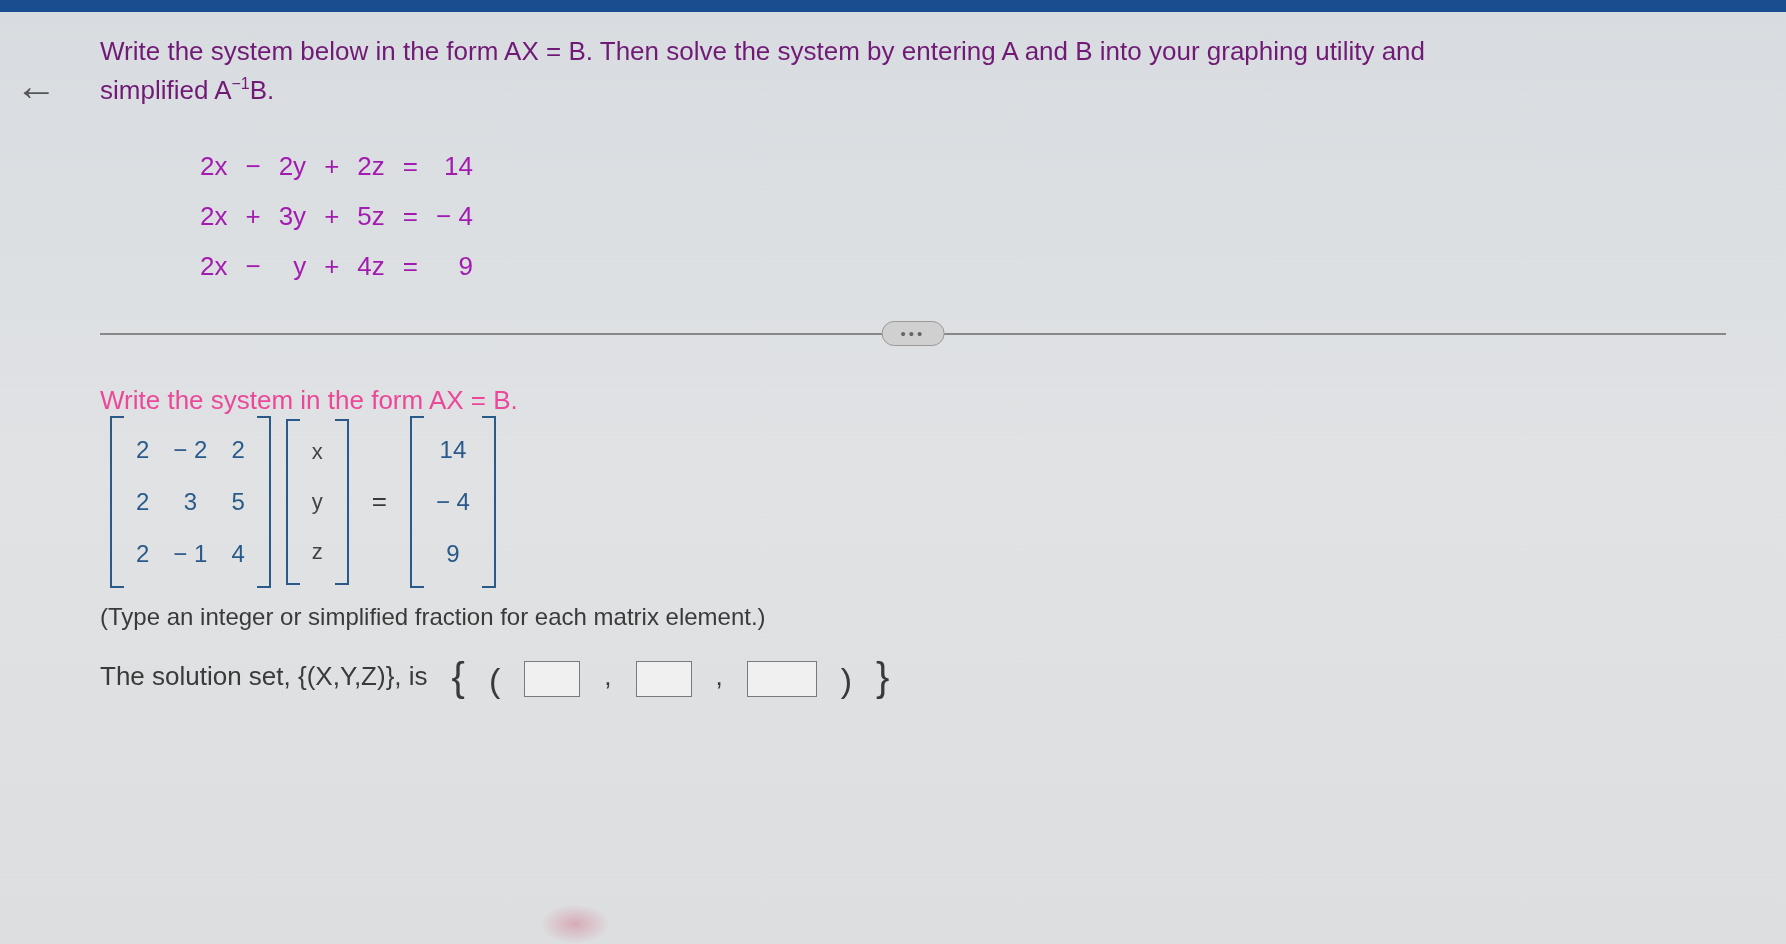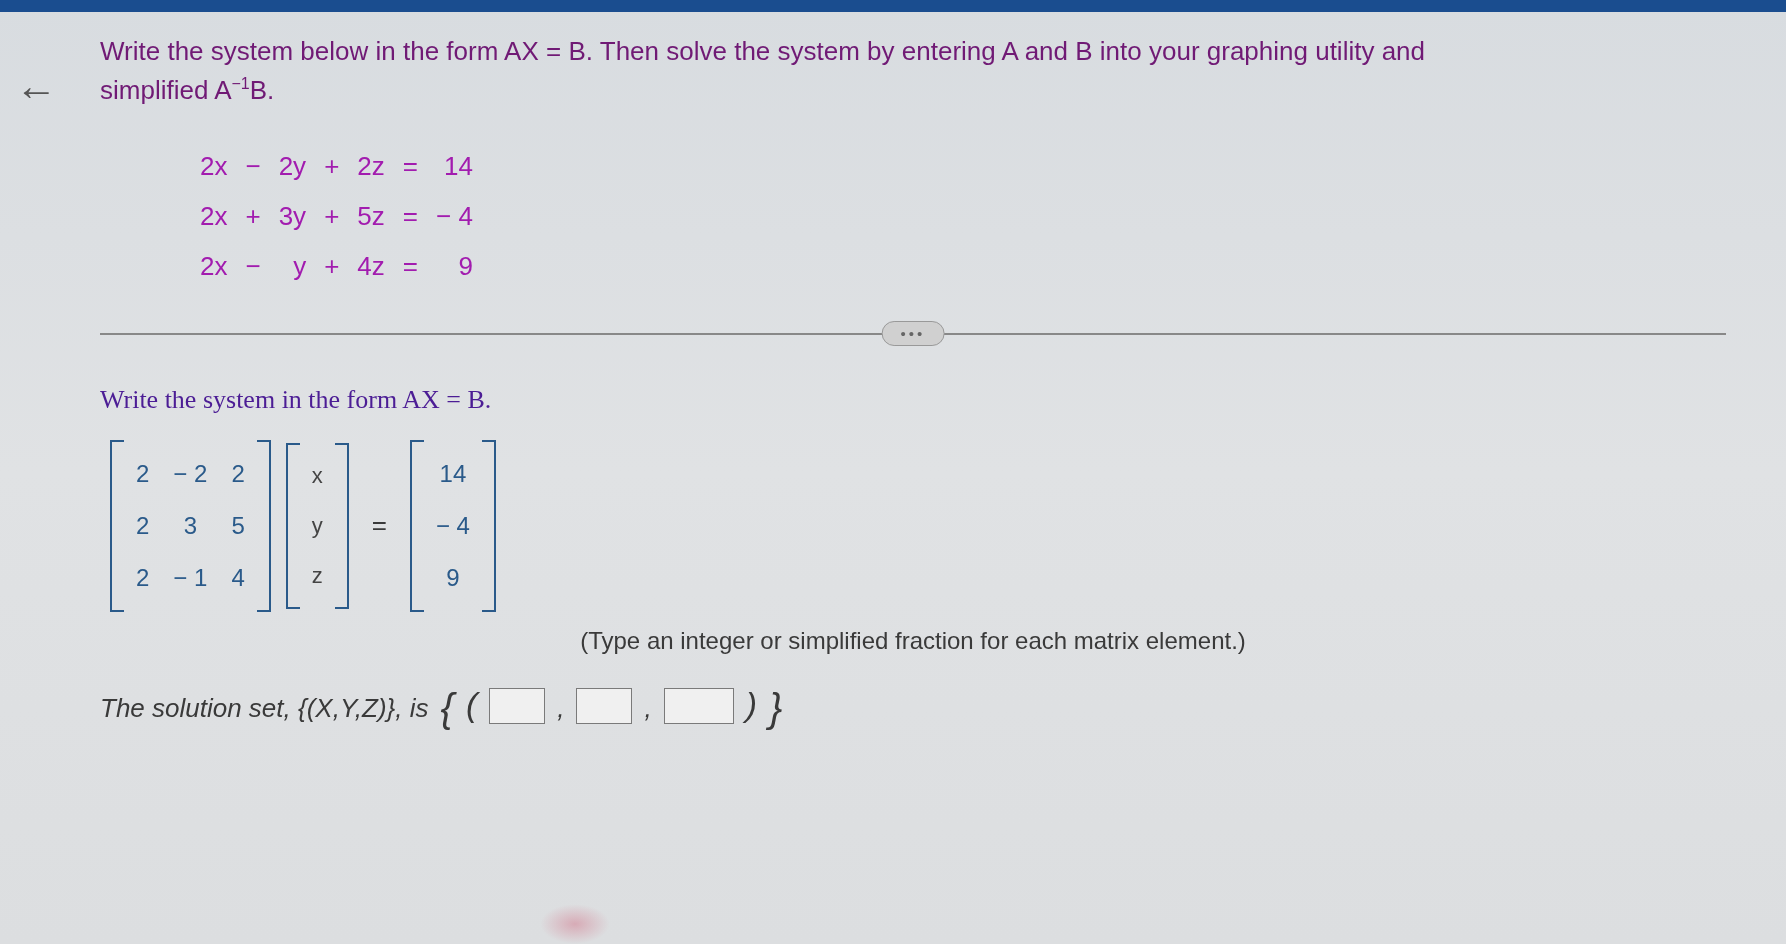--- a/index.html
+++ b/index.html
@@ -72,23 +72,21 @@
       background: #d0d0d0;
       border: 1px solid #999;
       border-radius: 14px;
       padding: 3px 18px;
       font-size: 15px;
       color: #666;
       letter-spacing: 3px;
     }
     .subtitle {
       font-size: 26px;
-      color: #4c1d95;
-      margin-bottom: 25px;
-      font-family: Liberation Serif, serif;
+      color: #ec4899;
     }
     .matrix-row {
       display: flex;
       align-items: center;
       margin-left: 10px;
       gap: 15px;
       margin-bottom: 15px;
     }
     .matrix {
       position: relative;
@@ -130,30 +128,28 @@
     }
     .equals {
       font-size: 26px;
       color: #3a3a3a;
       padding: 0 8px;
     }
     .hint-text {
       font-size: 24px;
       color: #3a3a3a;
       margin-bottom: 30px;
-      text-align: center;
     }
     .solution-line {
       font-size: 26px;
       color: #3a3a3a;
       display: flex;
-      align-items: flex-end;
+      align-items: flex-start;
       flex-wrap: wrap;
-      gap: 12px;
-      font-style: italic;
+      gap: 24px;
     }
     .brace {
       font-size: 40px;
       color: #3a3a3a;
       line-height: 0.8;
     }
     .input-box {
       display: inline-block;
       width: 56px;
       height: 36px;

